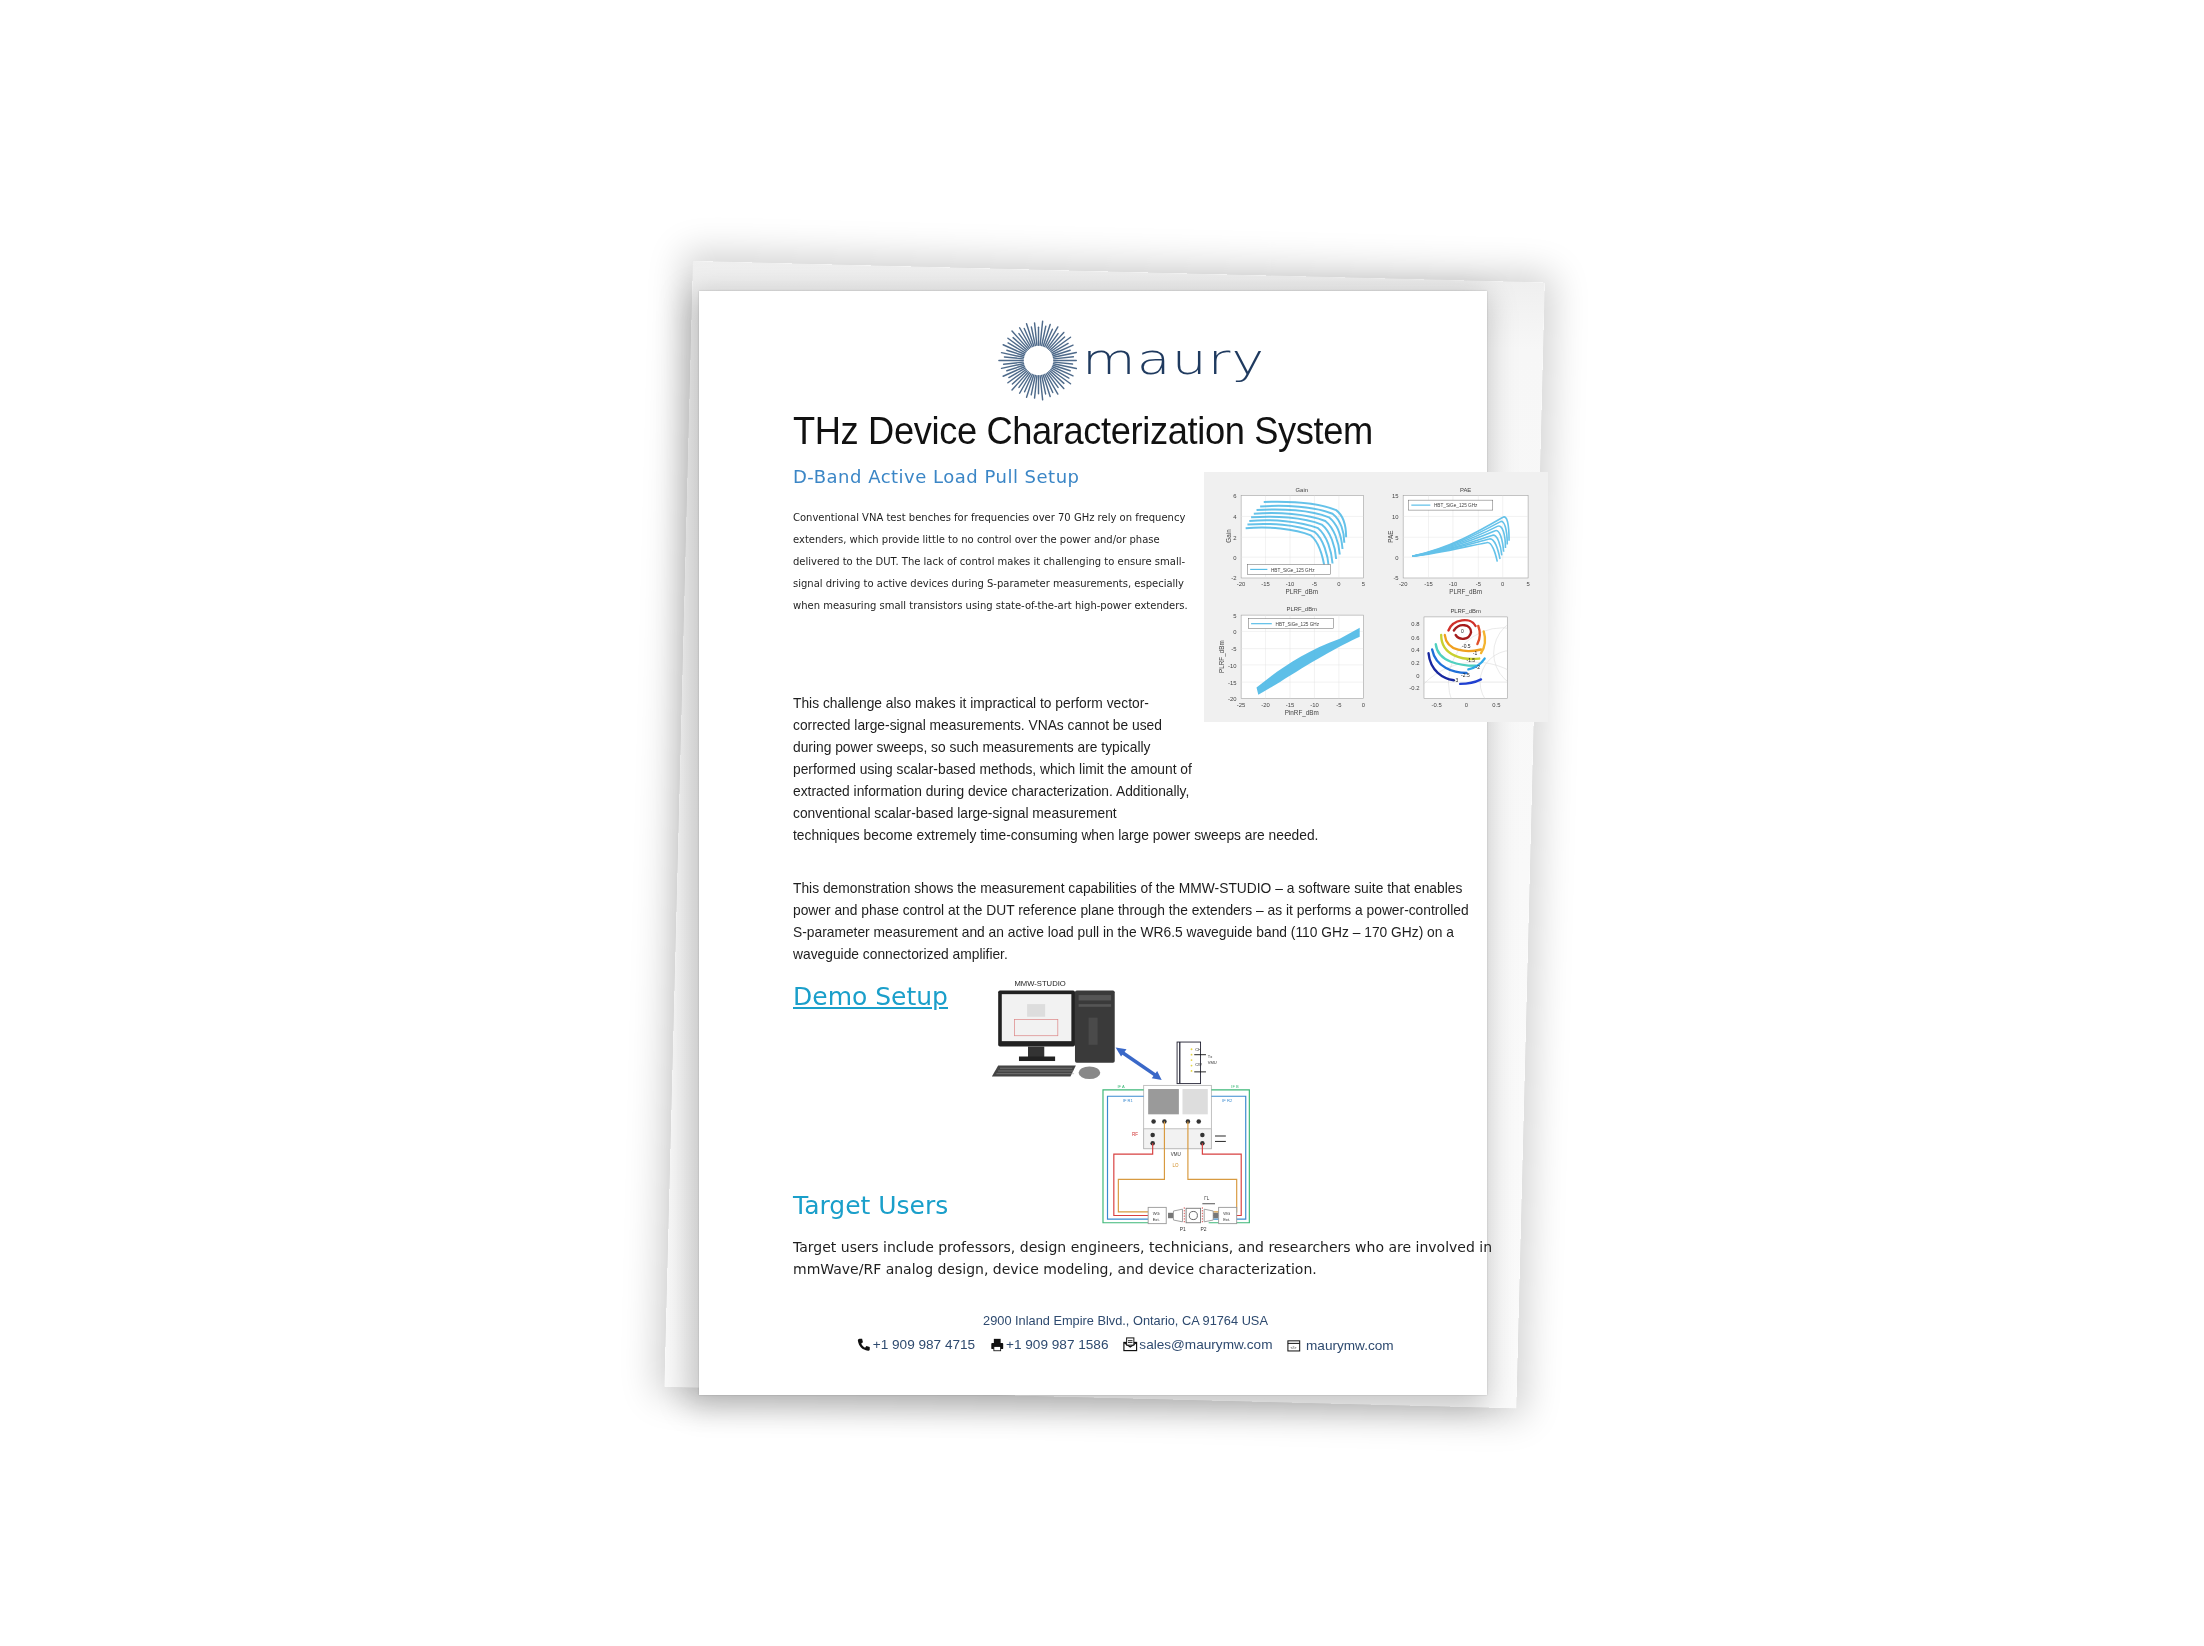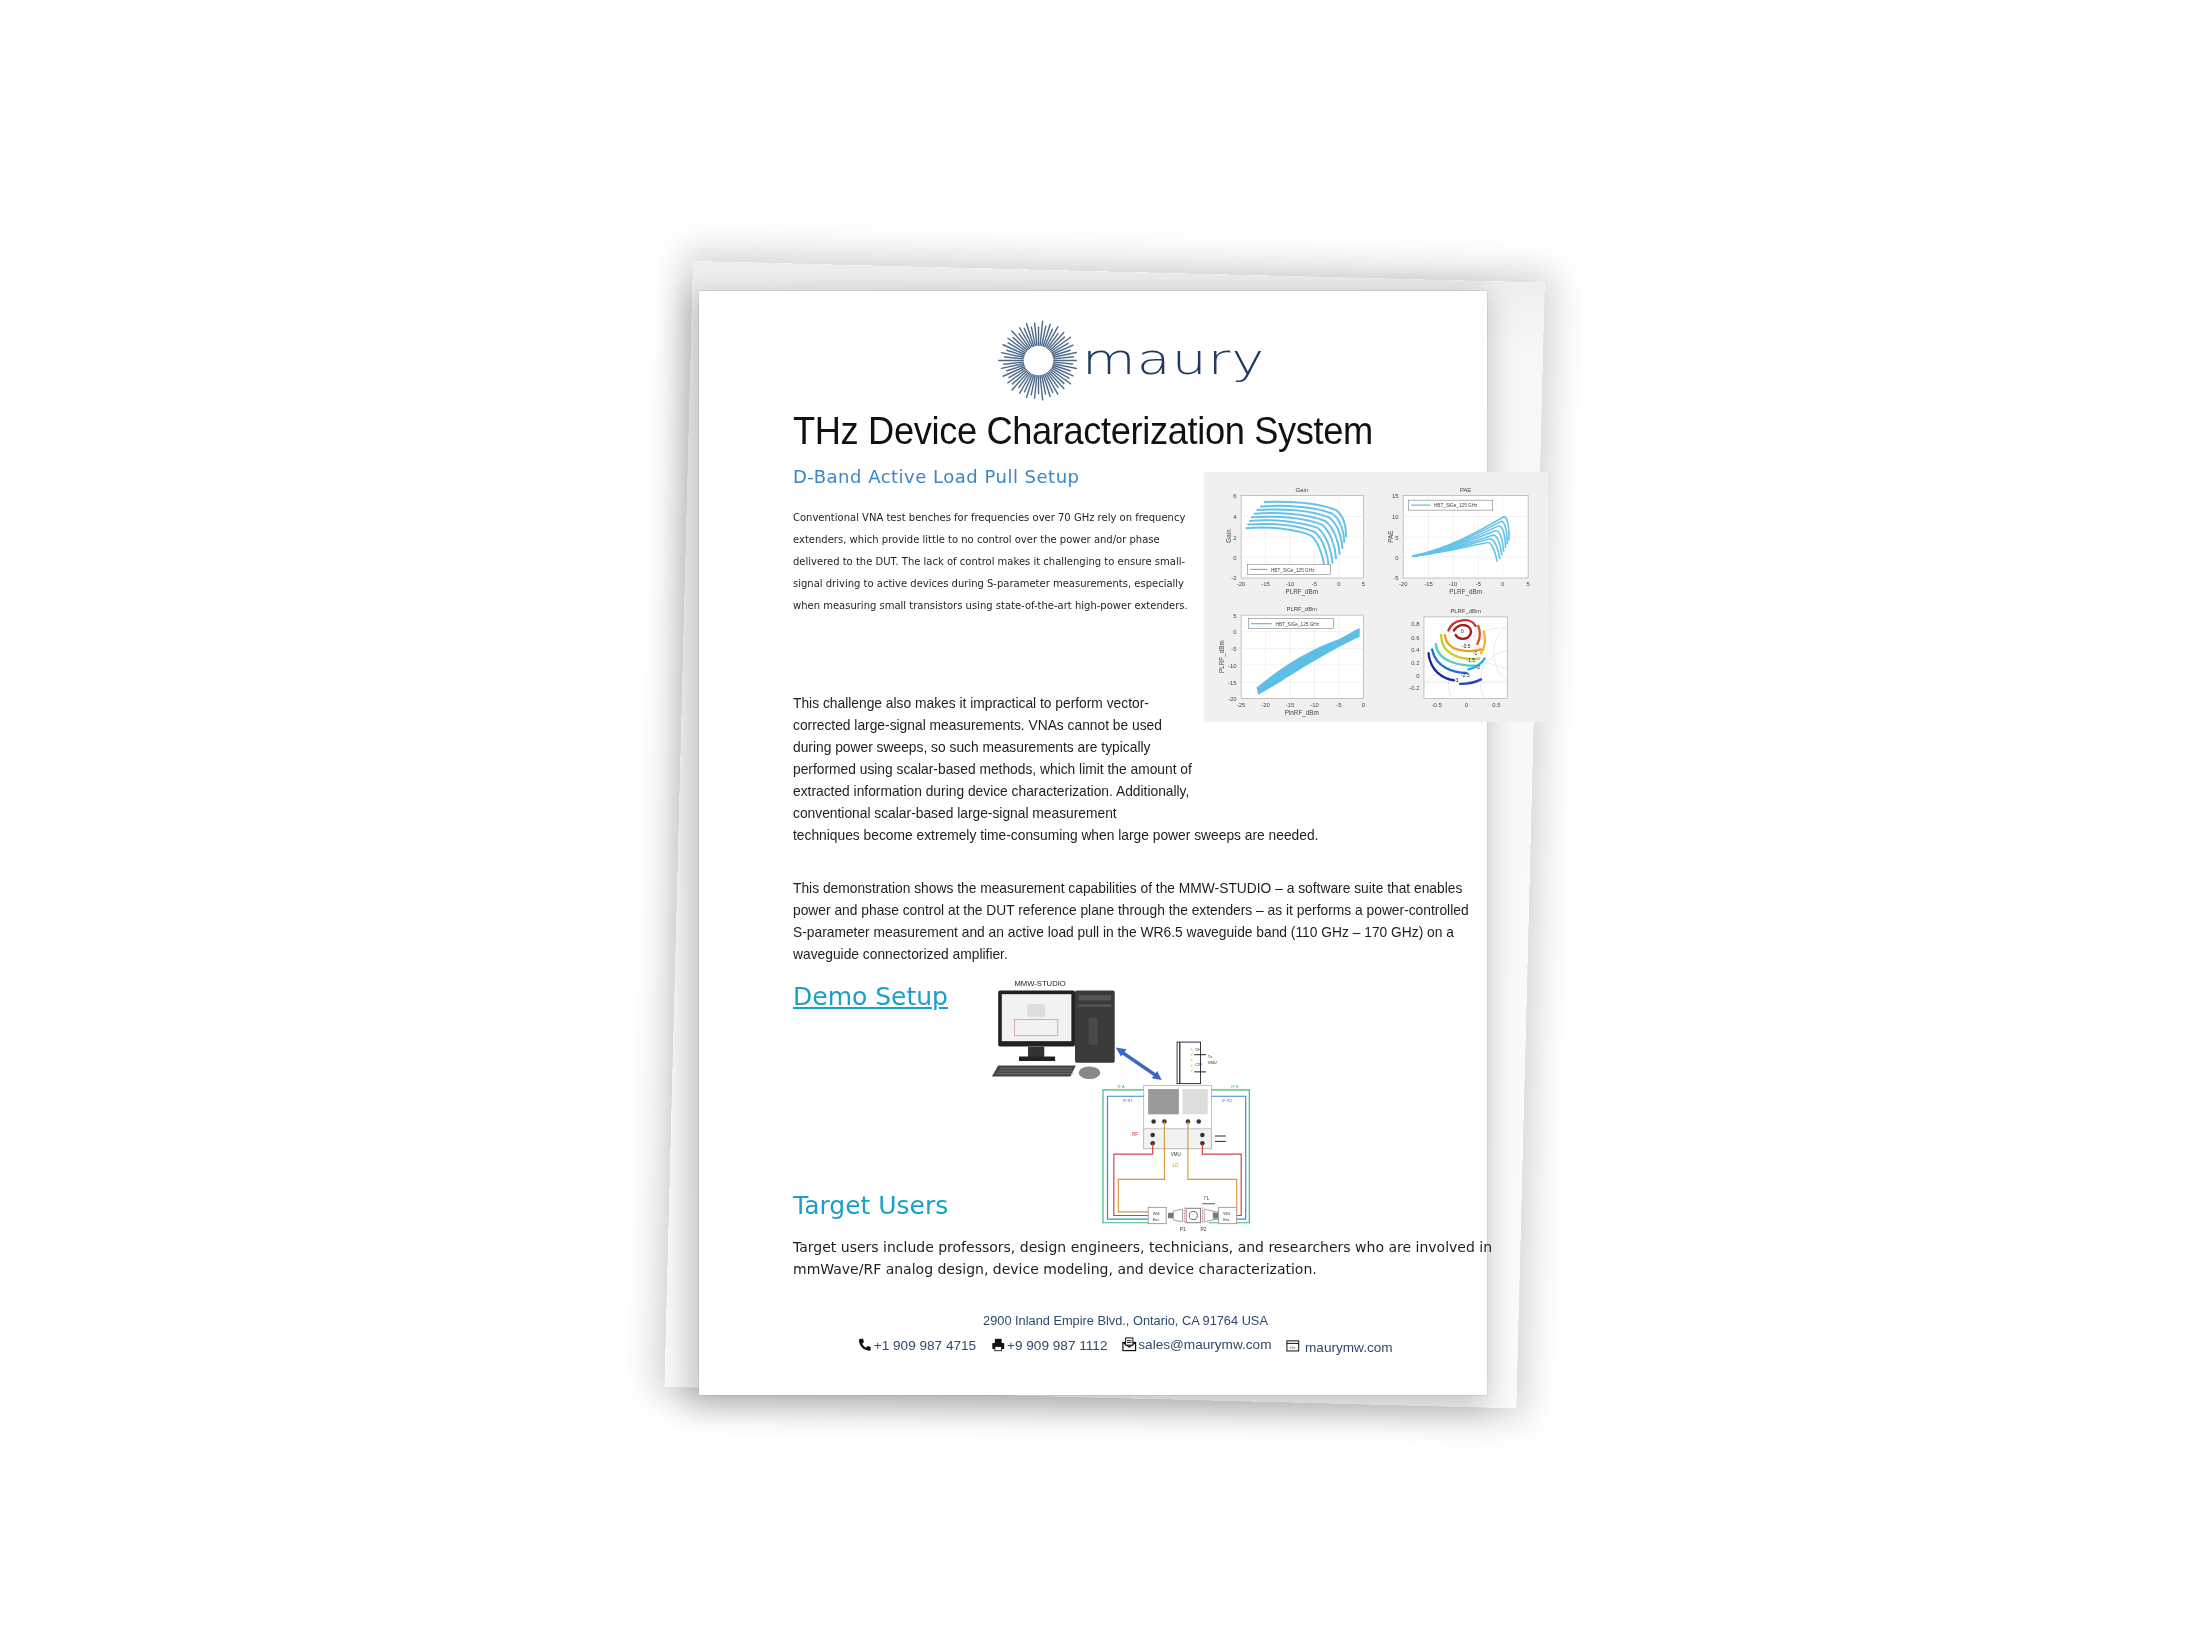--- a/index.html
+++ b/index.html
@@ -26,21 +26,21 @@
   .chart-panel { left:505px; top:181px; width:344px; height:250px; background:#f0f0f0; }
   .caption { left:515px; top:455px; width:353px; font-family:"DejaVu Sans", sans-serif; font-style:italic;
              font-size:13px; line-height:20px; color:#222; }
   .h2 { font-family:"DejaVu Sans", sans-serif; font-size:25px; color:#1a9fca; white-space:nowrap; }
   .demo-heading { left:94px; top:691px;text-decoration:underline; }
   .target-heading { left:94px; top:900px; }
   .diagram { left:288px; top:686px; width:344px; height:262px; }
   .para-4 { left:94px; top:945px; width:778px; font-family:"DejaVu Sans", sans-serif; font-size:14px; line-height:22px; }
   .footer-address { left:0; width:853px; top:1022px; text-align:center; font-size:13.6px; color:#2e4a6f; transform:scaleX(0.94); }
   .footer-contacts { left:0; width:853px; top:1046px; text-align:center; font-size:13.6px; color:#2e4a6f; white-space:nowrap; }
-  .contact { display:inline-flex; align-items:flex-start; margin:0 5.4px; }
+  .contact { display:inline-flex; align-items:center; margin:0 5.4px; }
   .contact svg { margin-right:1.8px; }
   svg text { font-family:"Liberation Sans", sans-serif; }
 </style>
 </head>
 <body>
 
 <div class="back-page"></div>
 
 <div class="front-page">
 
@@ -424,21 +424,21 @@
           <path d="M3 1 L6 1 L7 5 L5 6.5 C6 9 7.5 10.5 9.5 11.5 L11 9.5 L15 10.5 L15 13.5 C15 14.5 14 15 13 15 C6 14 2 10 1 3 C1 2 2 1 3 1 Z" fill="#111"></path>
         </svg>
       <span>+1 909 987 4715</span>
     </span>
     <span class="contact">
       <svg width="14.5" height="13.6" viewBox="0 0 16 16">
           <rect x="4" y="1" width="8" height="5" fill="#111"></rect>
           <rect x="1" y="6" width="14" height="7" rx="1" fill="#111"></rect>
           <rect x="4" y="10" width="8" height="5" fill="#fff" stroke="#111"></rect>
         </svg>
-      <span>+9 909 987 1112</span>
+      <span>+1 909 987 1586</span>
     </span>
     <span class="contact">
       <svg width="14.5" height="14.5" viewBox="0 0 16 16">
           <rect x="1" y="6" width="14" height="9" fill="#fff" stroke="#111" stroke-width="1.3"></rect>
           <path d="M1 6 L8 11 L15 6" fill="none" stroke="#111" stroke-width="1.3"></path>
           <rect x="4" y="1" width="8" height="8" fill="#fff" stroke="#111" stroke-width="1.1"></rect>
           <line x1="5.5" y1="4" x2="10.5" y2="4" stroke="#111"></line>
           <line x1="5.5" y1="6" x2="10.5" y2="6" stroke="#111"></line>
         </svg>
       <span>sales@maurymw.com</span>

